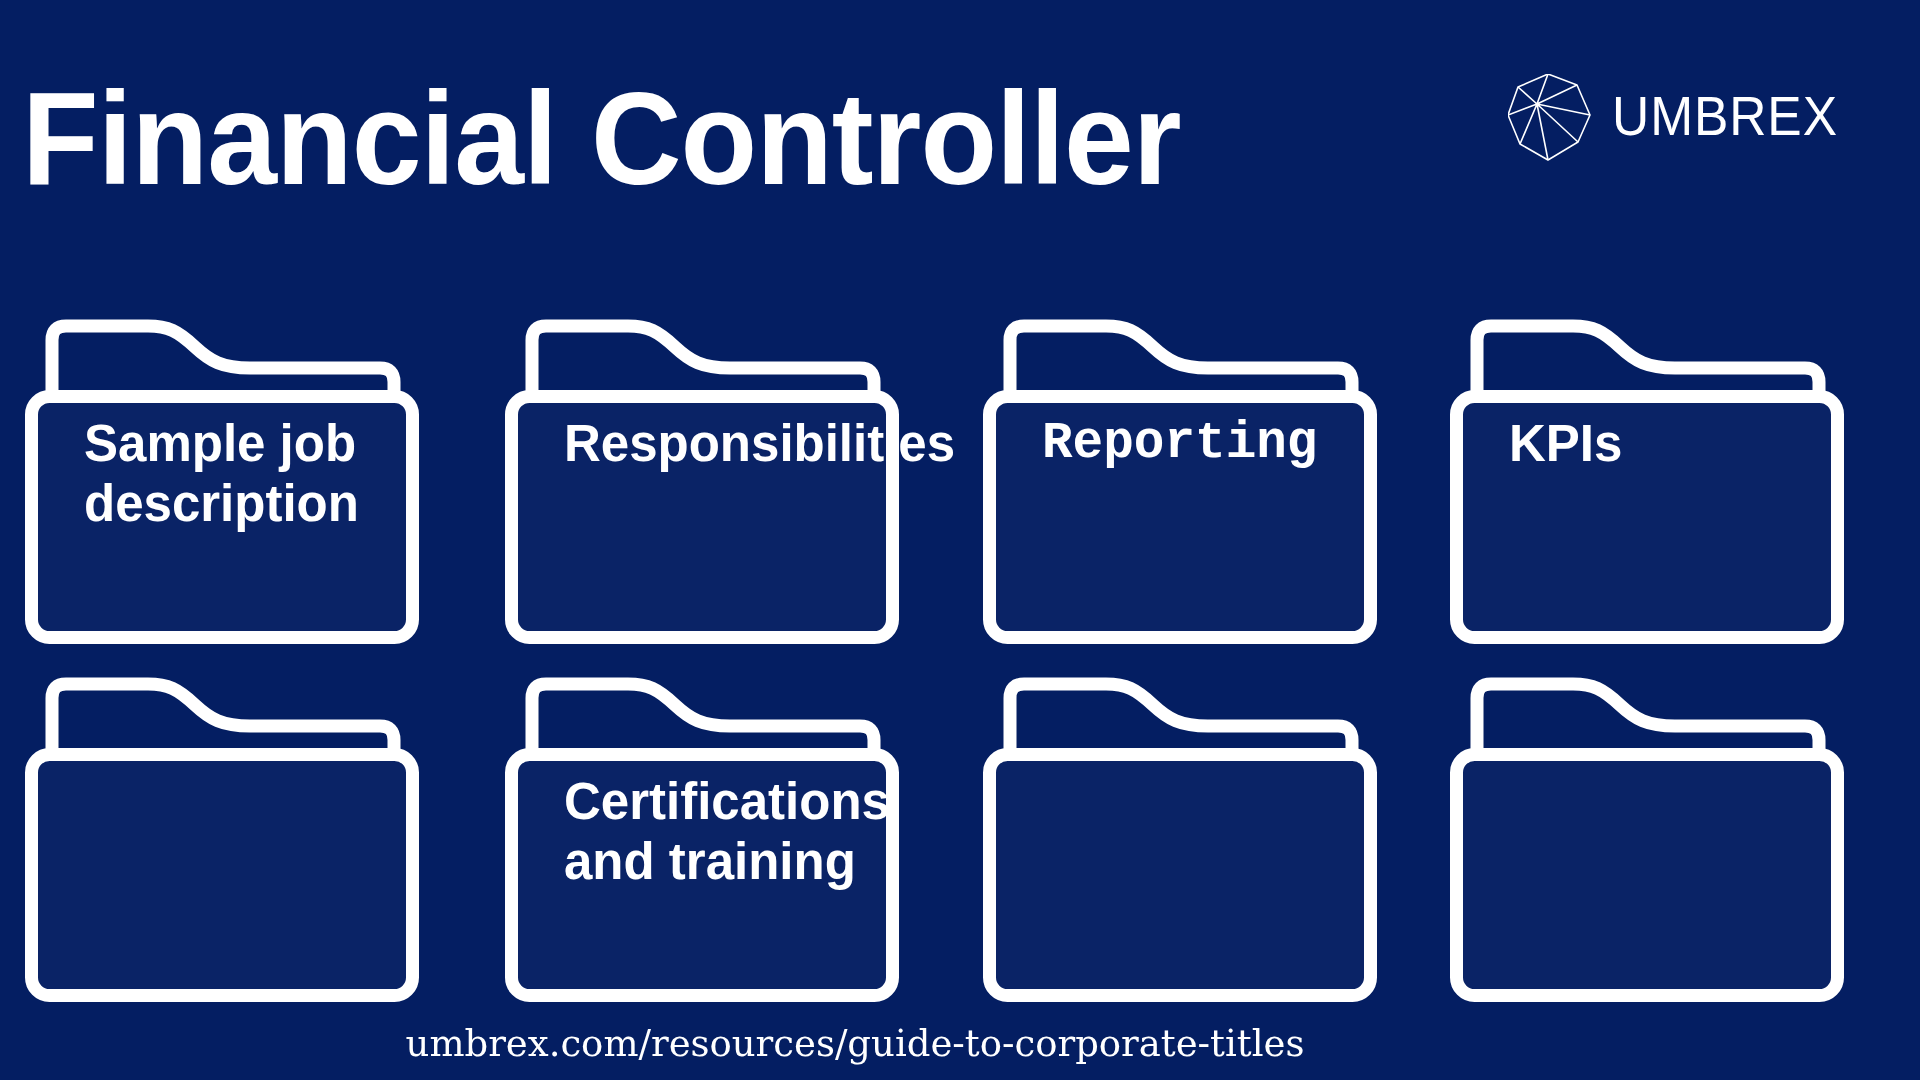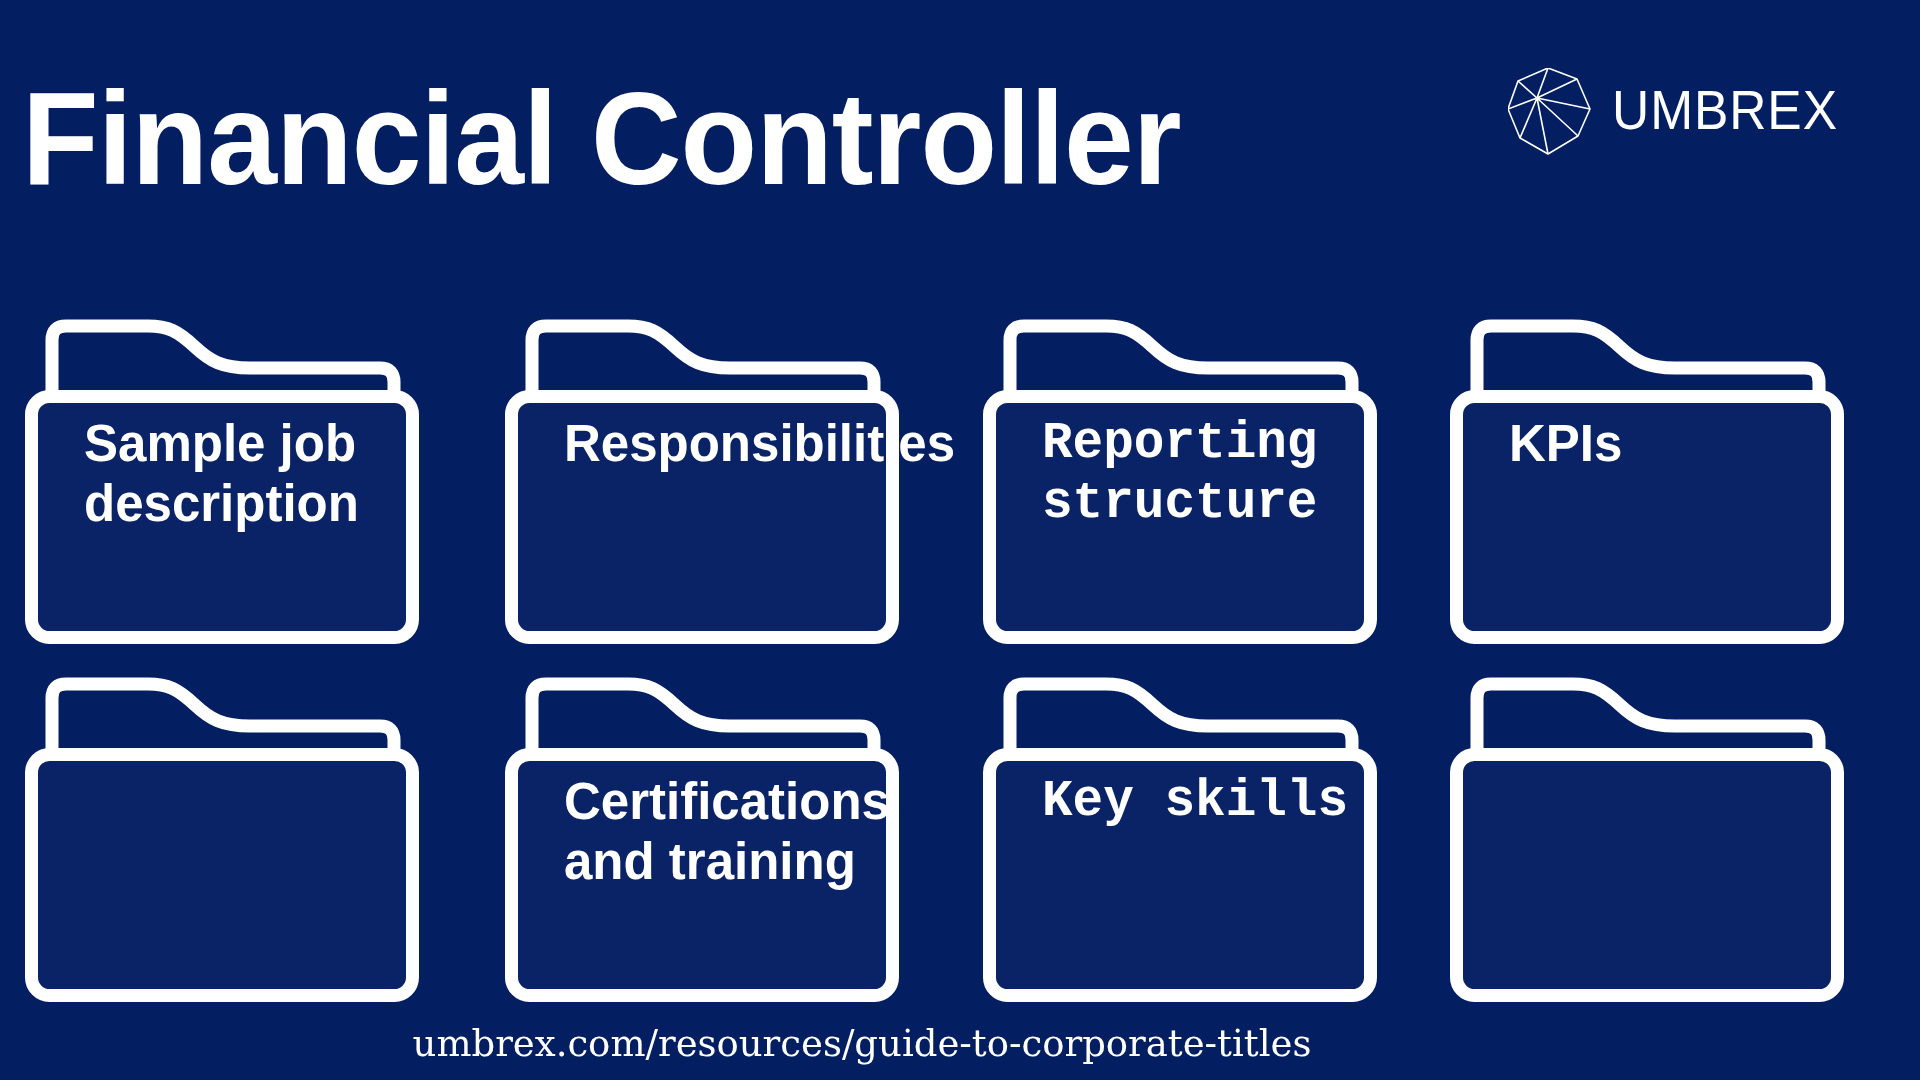--- a/index.html
+++ b/index.html
@@ -11,41 +11,41 @@
     font-family:"Liberation Sans",sans-serif;
   }
   .page-title{
     position:absolute;left:22px;top:73px;
     font-size:132px;font-weight:bold;color:#ffffff;
     line-height:1;white-space:nowrap;
     transform:scaleX(0.95);transform-origin:left top;
     letter-spacing:-1px;
   }
   .brand{
-    position:absolute;left:1508px;top:68px;width:360px;height:90px;
+    position:absolute;left:1508px;top:74px;width:360px;height:90px;
   }
   .brand-icon{position:absolute;left:0;top:0;}
   .brand-name{
     position:absolute;left:104px;top:14px;
     font-size:56px;font-weight:normal;color:#ffffff;
     line-height:1;letter-spacing:1px;white-space:nowrap;
     transform:scaleX(0.92);transform-origin:left top;
   }
   .folder{
     position:absolute;width:400px;height:330px;
   }
   .folder svg.shape{position:absolute;left:0;top:0;width:400px;height:330px;}
   .folder-label{
     position:absolute;left:36px;top:100px;right:28px;
     font-size:51px;font-weight:bold;color:#ffffff;
     line-height:60px;
     margin-left:26px;
   }
   .footer-url{
-    position:absolute;left:8px;top:1022px;width:1708px;
+    position:absolute;left:1px;top:1022px;width:1708px;
     text-align:center;
     font-family:"DejaVu Serif","Liberation Serif",serif;
     font-size:37px;color:#ffffff;line-height:1.2;
   }
   
   .r1{top:314px;} .r2{top:672px;}
   .c1{left:22px;} .c2{left:502px;} .c3{left:980px;font-family:Liberation Mono, monospace;} .c4{left:1447px;}
 </style>
 </head>
 <body>
@@ -90,21 +90,20 @@
     <div></div>
   </div>
 </div>
 
 <div class="folder r1 c3">
   <svg class="shape">
       <use href="#folder-shape"></use>
     </svg>
   <div class="folder-label">
     <div>Reporting</div>
-    <div>structure</div>
   </div>
 </div>
 
 <div class="folder r1 c4">
   <svg class="shape">
       <use href="#folder-shape"></use>
     </svg>
   <div class="folder-label">
     <div>KPIs</div>
     <div></div>
@@ -124,24 +123,20 @@
   <div class="folder-label">
     <div>Certifications</div>
     <div>and training</div>
   </div>
 </div>
 
 <div class="folder r2 c3">
   <svg class="shape">
       <use href="#folder-shape"></use>
     </svg>
-  <div class="folder-label">
-    <div>Key skills</div>
-    <div></div>
-  </div>
 </div>
 
 <div class="folder r2 c4">
   <svg class="shape">
       <use href="#folder-shape"></use>
     </svg>
 </div>
 
 <div class="footer-url">umbrex.com/resources/guide-to-corporate-titles</div>
 

